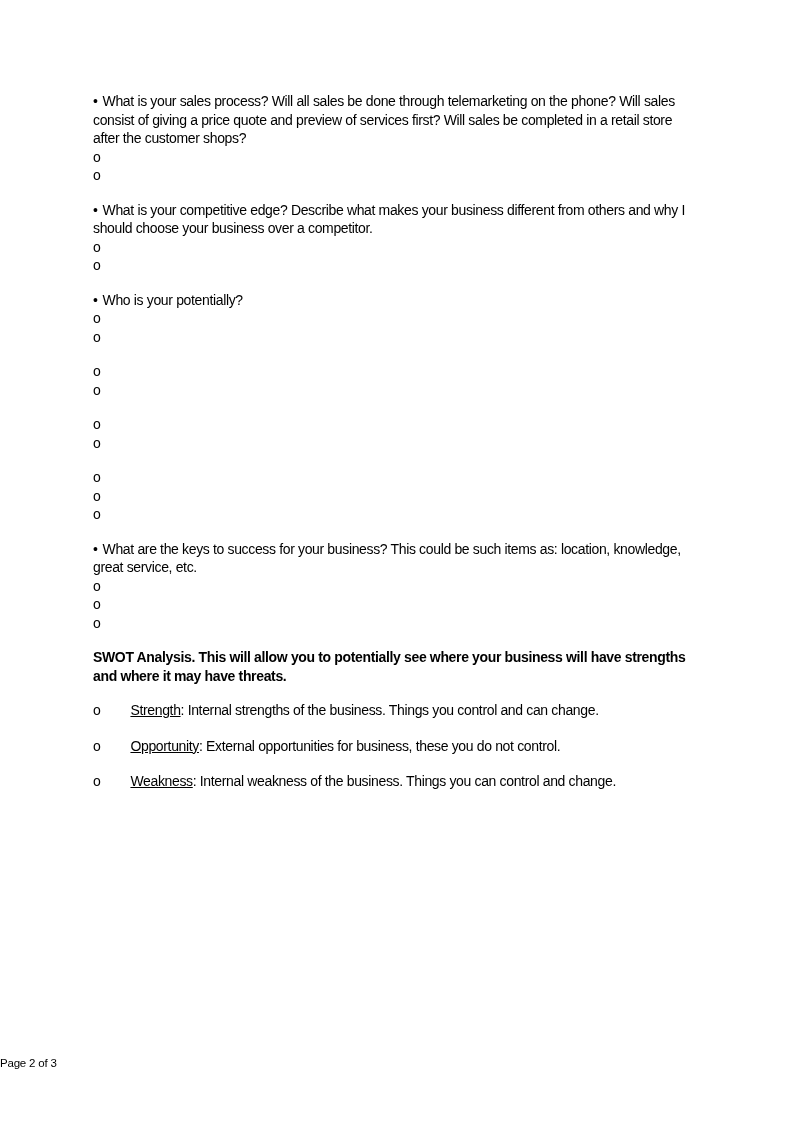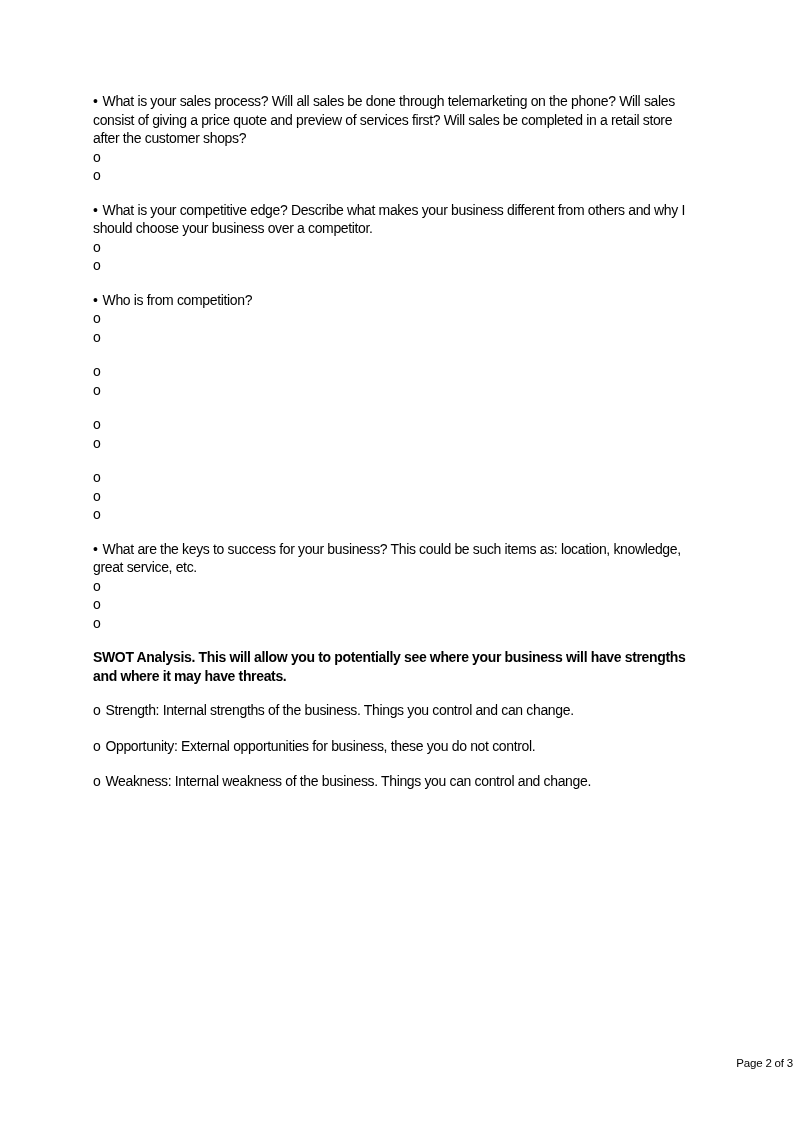--- a/index.html
+++ b/index.html
@@ -48,27 +48,29 @@
     font-weight: bold;
   }
   .swot-item {
     margin: 0 0 17px 0;
   }
   .swot-marker {
     display: inline-block;
     margin-right: 5px;
   }
   .swot-term {
+    text-decoration: underline;
+    margin-left: 25px;
   }
   .footer {
     position: absolute;
     left: 0;
     width: 793px;
     top: 1056px;
-    text-align: right;
+    text-align: left;
     font-size: 11.5px;
     line-height: 14px;
     letter-spacing: -0.2px;
   }
 </style>
 </head>
 <body>
 
 <div class="page">
   <div class="content">
@@ -79,21 +81,21 @@
       <div class="subline">o</div>
     </div>
 
     <div class="block">
       <p class="para"><span class="bullet-marker">•</span><span>What is your competitive edge? Describe what makes your business different from others and why I should choose your business over a competitor.</span></p>
       <div class="subline">o</div>
       <div class="subline">o</div>
     </div>
 
     <div class="block">
-      <p class="para"><span class="bullet-marker">•</span><span>Who is from competition?</span></p>
+      <p class="para"><span class="bullet-marker">•</span><span>Who is your potentially?</span></p>
       <div class="subline">o</div>
       <div class="subline">o</div>
     </div>
 
     <div class="block">
       <div class="subline">o</div>
       <div class="subline">o</div>
     </div>
 
     <div class="block">

